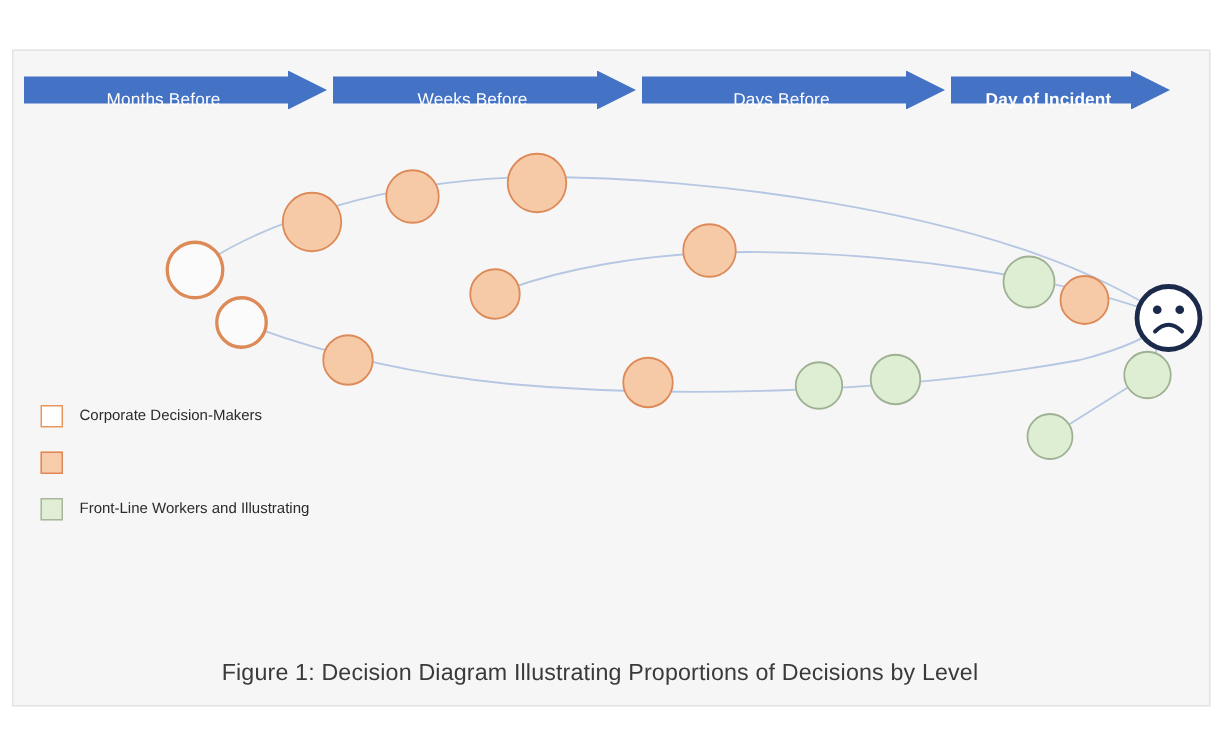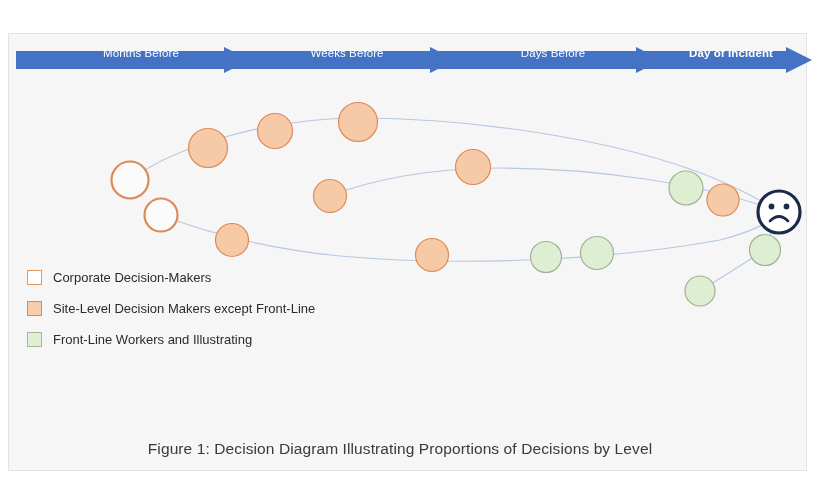--- a/index.html
+++ b/index.html
@@ -25,21 +25,21 @@
   }
   
   #timeline-banner{
     position:absolute;
     left:16px; top:47px;
     width:764px; height:26px;
   }
   .tl-arrow{
     position:absolute;
     top:0; height:26px;
-    display:flex; align-items:flex-start; justify-content:center;padding-left:32px;
+    display:flex; align-items:flex-end; justify-content:center;
   }
   .tl-arrow .tl-shape{
     position:absolute; inset:0;
     background:#4472c4;
   }
   .tl-arrow .tl-label{
     position:relative;
     color:#ffffff;
     font-size:11.5px;
     letter-spacing:.1px;
@@ -66,21 +66,21 @@
     height:24px;
     margin-bottom:7px;
   }
   .legend-swatch{
     width:15px;height:15px;
     box-sizing:border-box;
     margin-right:11px;
     flex:0 0 auto;
   }
   .legend-label{
-    font-size:13px;
+    font-size:10px;
     color:#2b2b2b;
     white-space:nowrap;
   }
   
   #caption{
     position:absolute;
     left:0; top:440px;
     width:800px;
     text-align:center;
     font-size:15.5px;
@@ -147,21 +147,20 @@
       </g>
   </svg>
 
   <div id="legend">
       <div class="legend-row">
         <span class="legend-swatch" style="background: rgb(255, 255, 255); border: 1.5px solid rgb(232, 149, 90);"></span>
         <span class="legend-label">Corporate Decision-Makers</span>
       </div>
       <div class="legend-row">
         <span class="legend-swatch" style="background: rgb(247, 204, 171); border: 1.5px solid rgb(224, 135, 90);"></span>
-        <span class="legend-label">Site-Level Decision Makers except Front-Line</span>
       </div>
       <div class="legend-row">
         <span class="legend-swatch" style="background: rgb(223, 238, 212); border: 1.5px solid rgb(168, 183, 156);"></span>
         <span class="legend-label">Front-Line Workers and Illustrating</span>
       </div>
     </div>
 
   <div id="caption">Figure 1: Decision Diagram Illustrating Proportions of Decisions by Level</div>
 
 </div>

